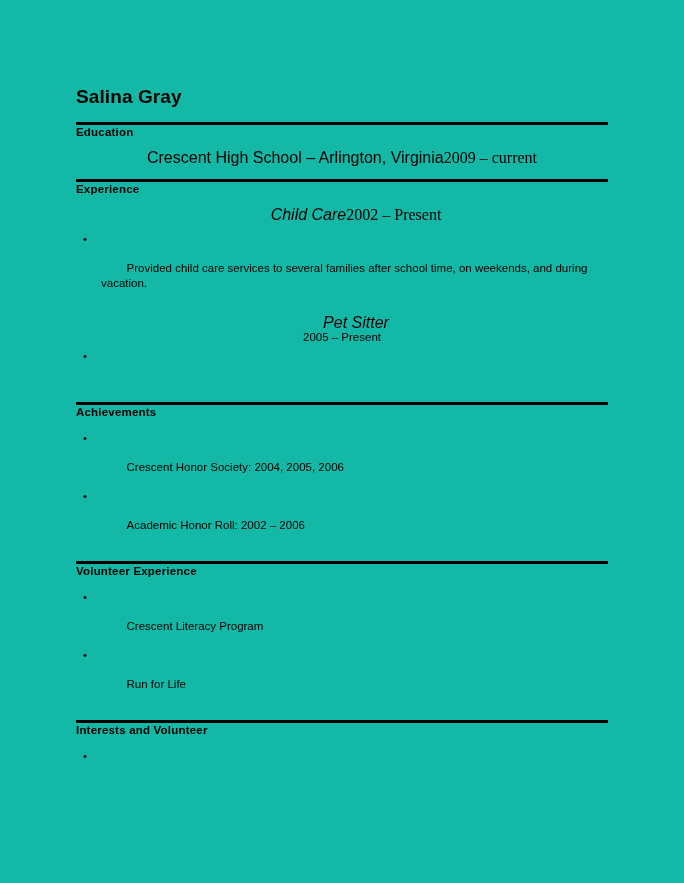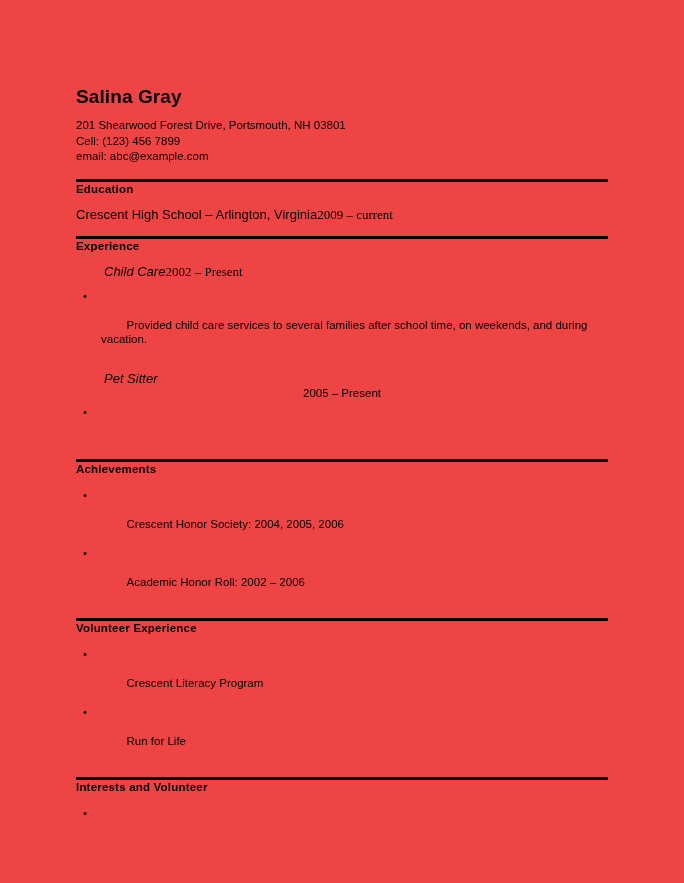--- a/index.html
+++ b/index.html
@@ -11,21 +11,21 @@
     width: 684px;
     height: 883px;
     font-family: "Liberation Sans", sans-serif;
     color: #000000;
     -webkit-font-smoothing: antialiased;
   }
   .page {
     position: relative;
     width: 684px;
     height: 883px;
-    background: #ef4444;
+    background: #14b8a6;
     overflow: hidden;
   }
   .content {
     position: absolute;
     left: 76px;
     top: 0;
     width: 532px;
   }
 
   
@@ -58,23 +58,23 @@
     font-size: 11.5px;
     font-weight: bold;
     letter-spacing: 0.2px;
     margin: 0;
     line-height: 14px;
   }
 
   
   .row {
     display: flex;
-    justify-content: flex-start;
+    justify-content: center;
     align-items: baseline;
-    font-size: 13px;
+    font-size: 16px;
     line-height: 15px;
   }
   .row .left { white-space: pre; }
   .row .right {
     white-space: pre;
     text-align: right;
     flex: none;
     font-family: Liberation Serif, serif;
   }
   .job-title {
@@ -117,25 +117,20 @@
   .sp-4  { height: 4px;  }
 </style>
 </head>
 <body>
 
 <div class="page">
   <div class="content">
 
     <div class="name">Salina Gray</div>
 
-    <div class="contact">
-      <div>201 Shearwood Forest Drive, Portsmouth, NH 03801</div>
-      <div>Cell: (123) 456 7899</div>
-      <div>email: abc@example.com</div>
-    </div>
 
     <div class="sp-14"></div>
 
     <div class="rule"></div>
     <div class="section-head">Education</div>
     <div class="sp-11"></div>
     <div class="row">
       <span class="left">Crescent High School – Arlington, Virginia</span>
       <span class="right">2009 – current</span>
     </div>

